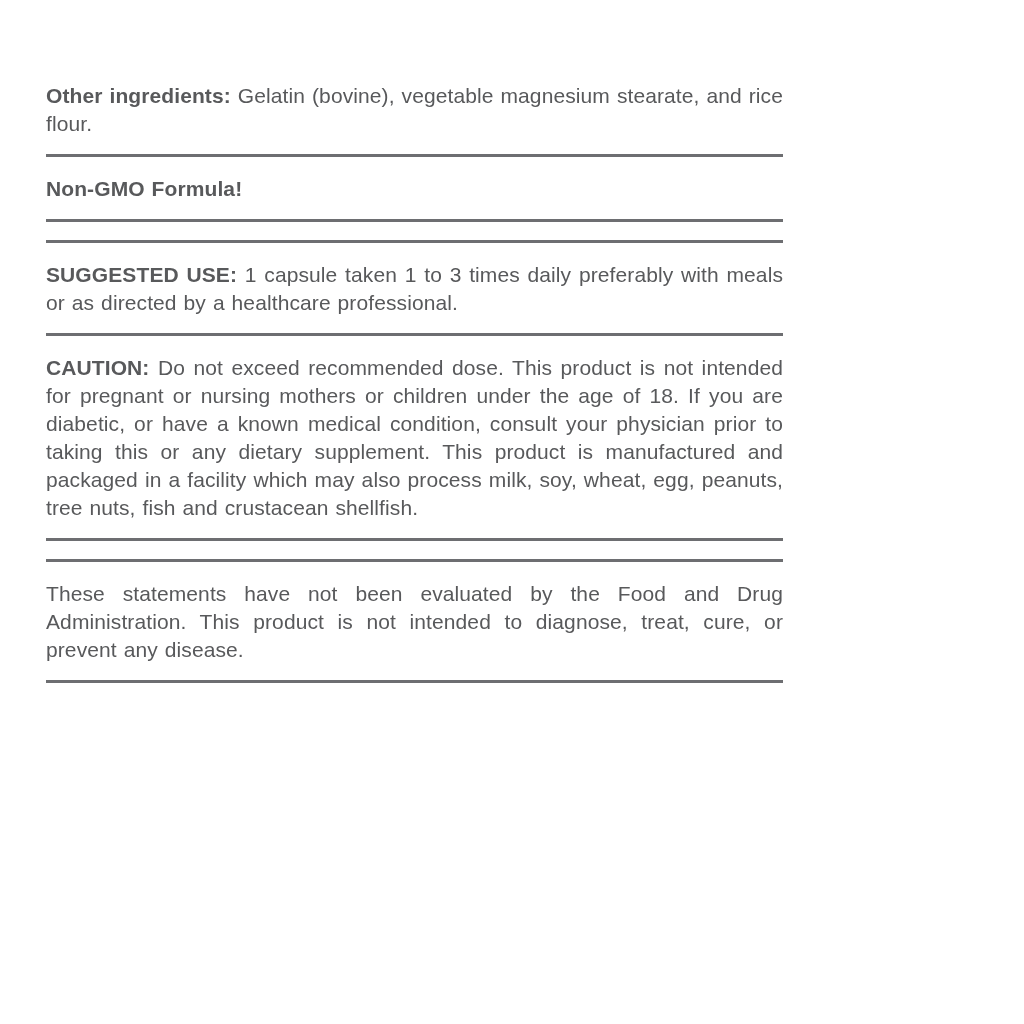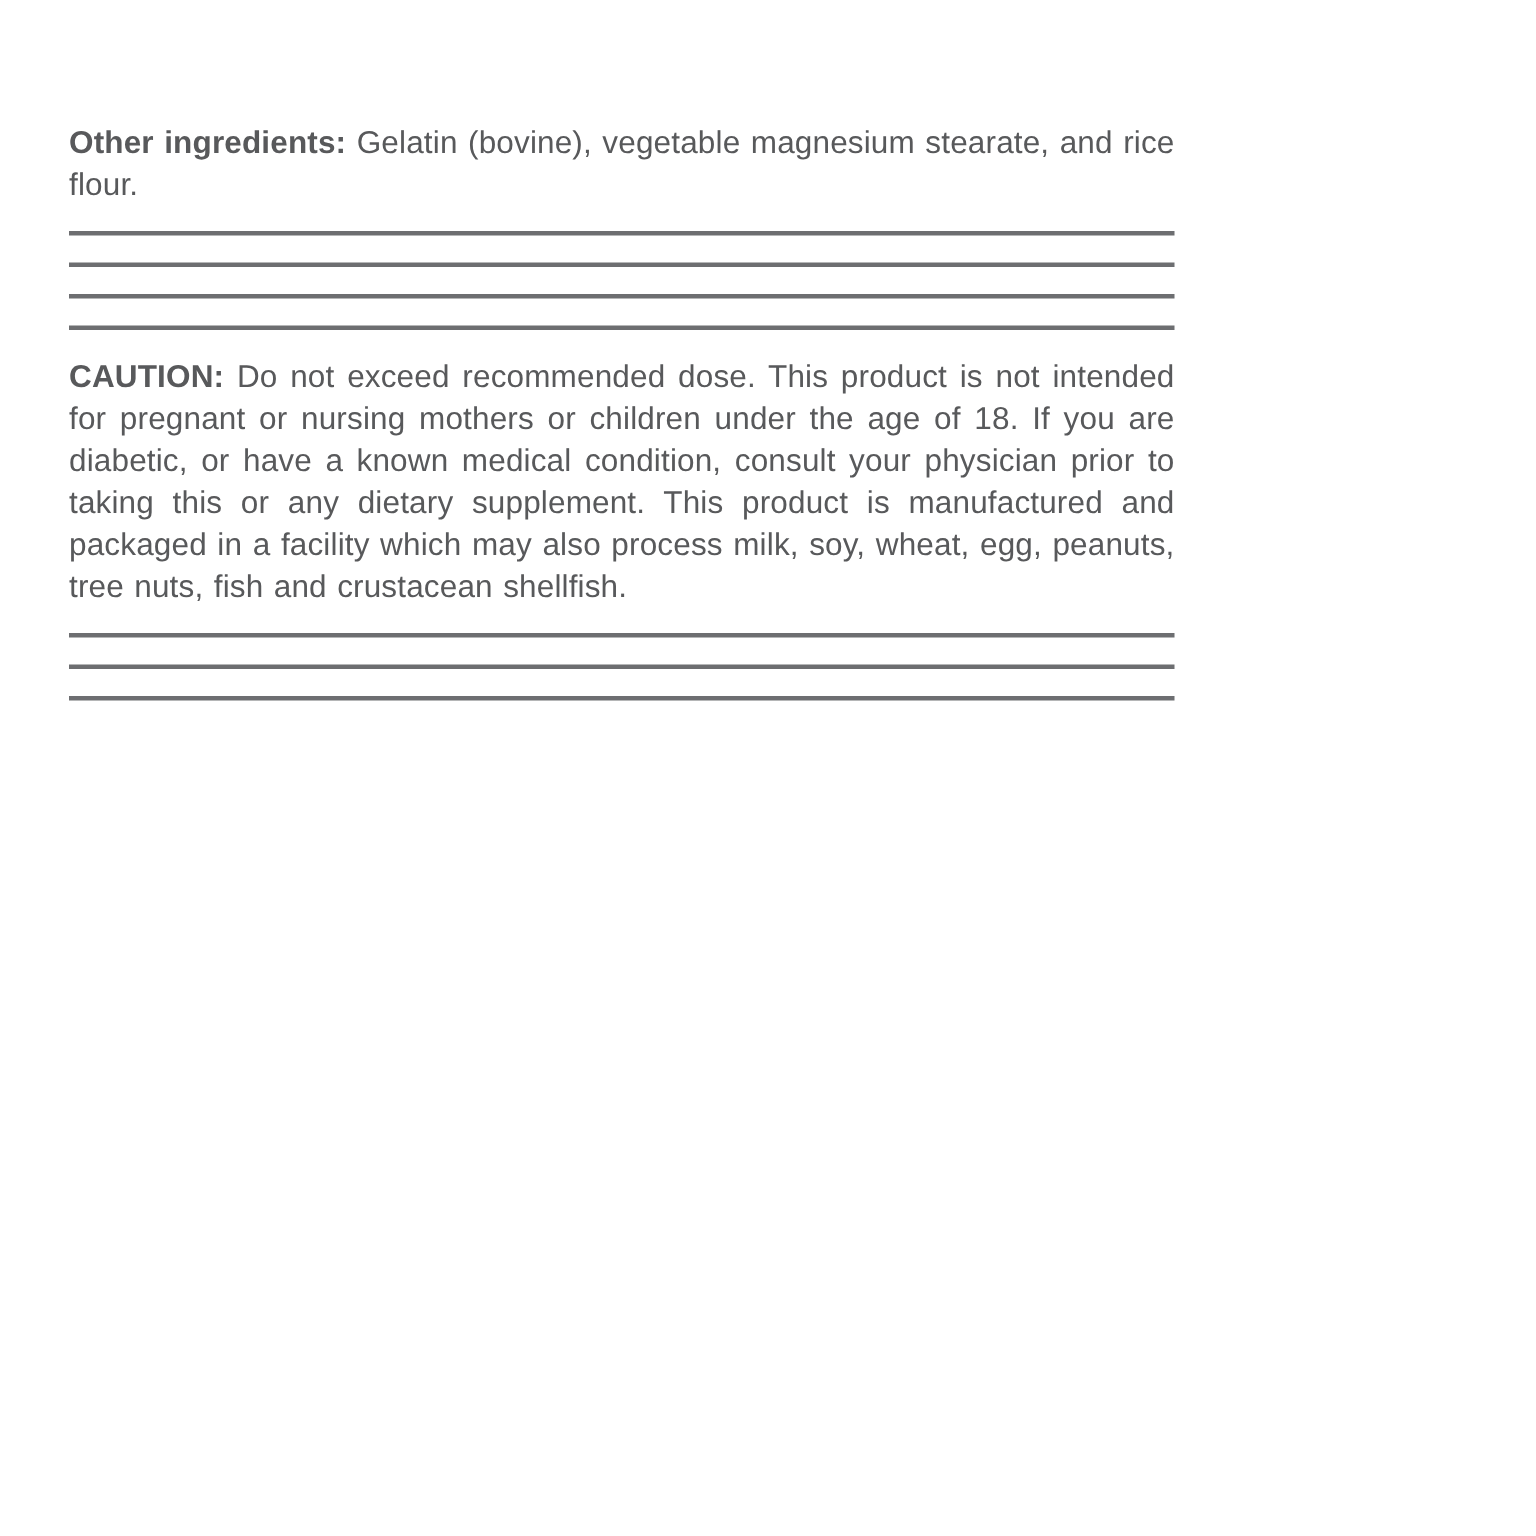--- a/index.html
+++ b/index.html
@@ -43,20 +43,23 @@
     border-top: 3px solid #6d6e71;
     margin: 16px 0 18px 0;
   }
 </style>
 </head>
 <body>
 
 <main class="label-content">
     <p class="para"><strong>Other ingredients:</strong> <span>Gelatin (bovine), vegetable magnesium stearate, and rice flour.</span></p>
     <hr class="divider">
+    <p class="para bold-heading"><strong>Non-GMO Formula!</strong></p>
     <hr class="divider">
     <hr class="divider">
+    <p class="para"><strong>SUGGESTED USE:</strong> <span>1 capsule taken 1 to 3 times daily preferably with meals or as directed by a healthcare professional.</span></p>
     <hr class="divider">
     <p class="para"><strong>CAUTION:</strong> <span>Do not exceed recommended dose. This product is not intended for pregnant or nursing mothers or children under the age of 18. If you are diabetic, or have a known medical condition, consult your physician prior to taking this or any dietary supplement. This product is manufactured and packaged in a facility which may also process milk, soy, wheat, egg, peanuts, tree nuts, fish and crustacean shellfish.</span></p>
     <hr class="divider">
     <hr class="divider">
+    <p class="para"><span>These statements have not been evaluated by the Food and Drug Administration. This product is not intended to diagnose, treat, cure, or prevent any disease.</span></p>
     <hr class="divider">
   </main>
 
 </body></html>

